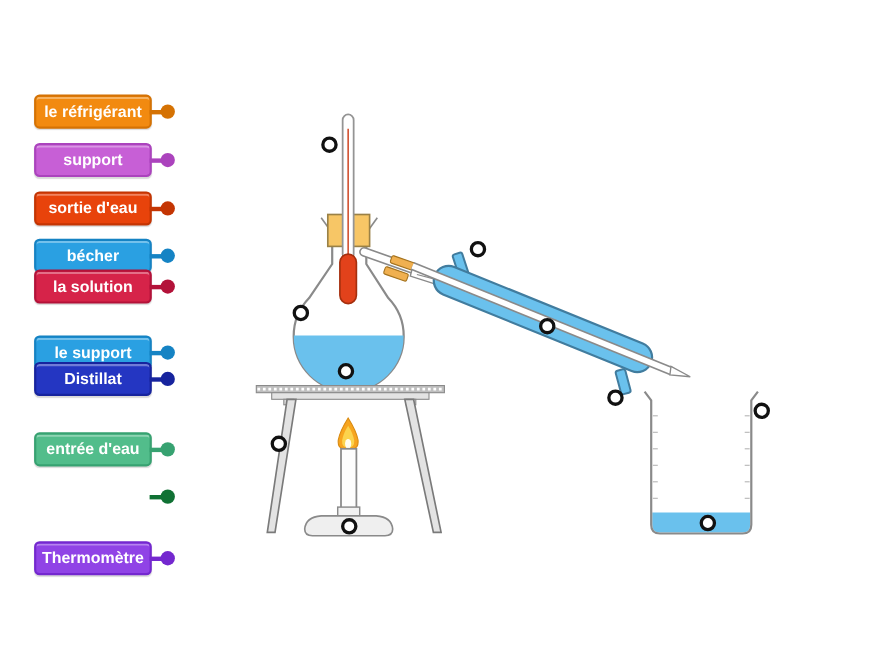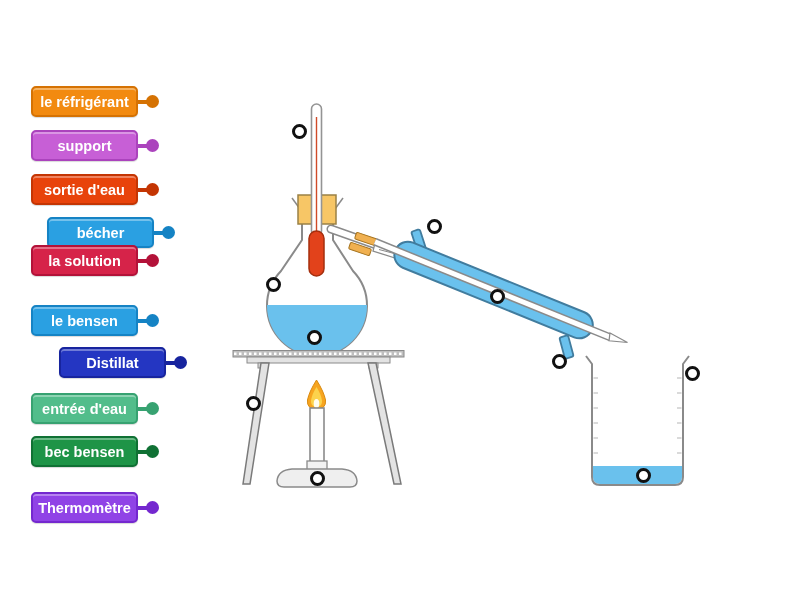--- a/index.html
+++ b/index.html
@@ -40,47 +40,46 @@
     <div class="label-item" style="top: 130px; padding-left: 36px; --bg: #c75fd6; --bd: #ab43bd;">
       <div class="chip">support</div>
       <div class="stem"></div>
       <div class="knob"></div>
     </div>
     <div class="label-item" style="top: 174px; padding-left: 20px; --bg: #e8430b; --bd: #c43503;">
       <div class="chip">sortie d'eau</div>
       <div class="stem"></div>
       <div class="knob"></div>
     </div>
-    <div class="label-item" style="top: 217px; margin-left: 16px; --bg: #2aa0e2; --bd: #1583c4;">
+    <div class="label-item" style="top: 217px; --bg: #2aa0e2; --bd: #1583c4;">
       <div class="chip">bécher</div>
       <div class="stem"></div>
       <div class="knob"></div>
     </div>
     <div class="label-item" style="top: 245px; --bg: #d62349; --bd: #b31239;">
       <div class="chip">la solution</div>
       <div class="stem"></div>
       <div class="knob"></div>
     </div>
     <div class="label-item" style="top: 305px; --bg: #2aa0e2; --bd: #1583c4;">
-      <div class="chip">le bensen</div>
+      <div class="chip">le support</div>
       <div class="stem"></div>
       <div class="knob"></div>
     </div>
-    <div class="label-item" style="top: 347px; margin-left: 28px; --bg: #2436c2; --bd: #17249e;">
+    <div class="label-item" style="top: 329px; --bg: #2436c2; --bd: #17249e;">
       <div class="chip">Distillat</div>
       <div class="stem"></div>
       <div class="knob"></div>
     </div>
     <div class="label-item" style="top: 393px; --bg: #52bd8b; --bd: #37a271;">
       <div class="chip">entrée d'eau</div>
       <div class="stem"></div>
       <div class="knob"></div>
     </div>
     <div class="label-item" style="top: 436px; --bg: #1e9447; --bd: #107134;">
-      <div class="chip">bec bensen</div>
       <div class="stem"></div>
       <div class="knob"></div>
     </div>
     <div class="label-item" style="top: 492px; --bg: #9043e6; --bd: #7428cf;">
       <div class="chip">Thermomètre</div>
       <div class="stem"></div>
       <div class="knob"></div>
     </div>
   </div>
 

